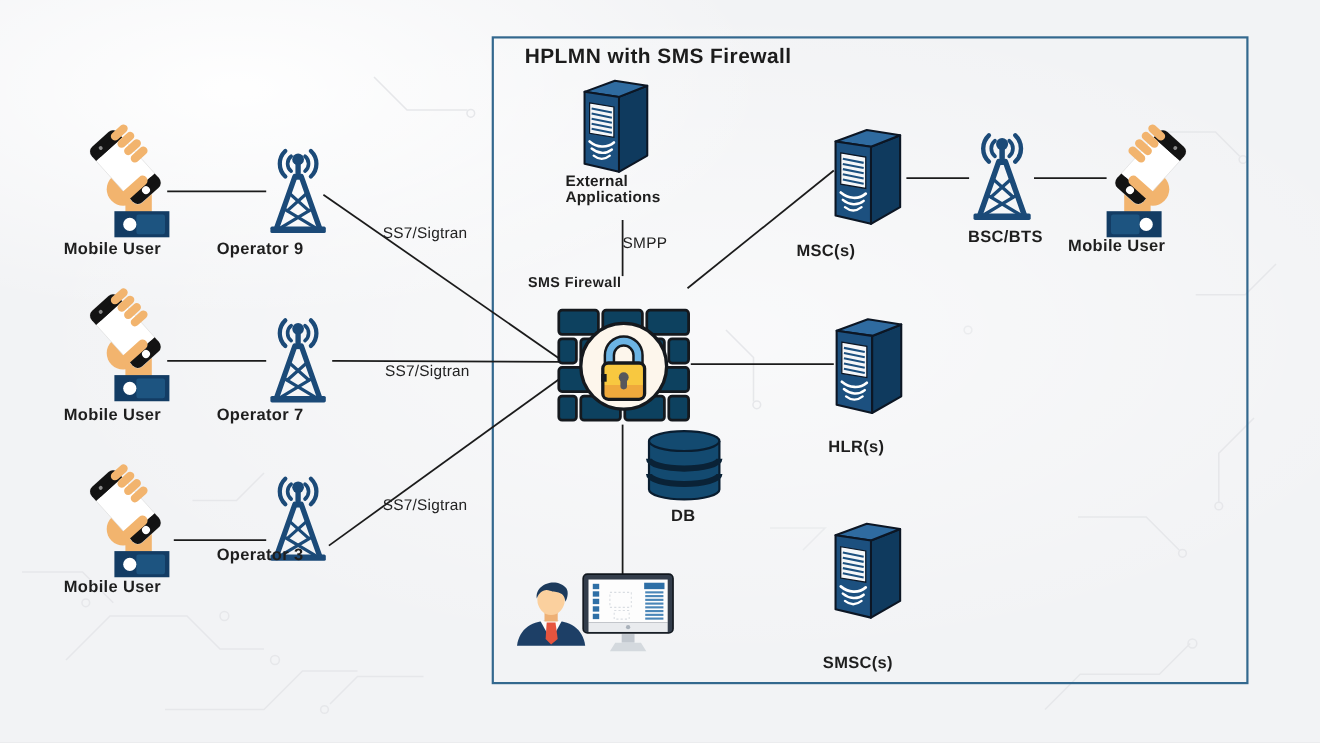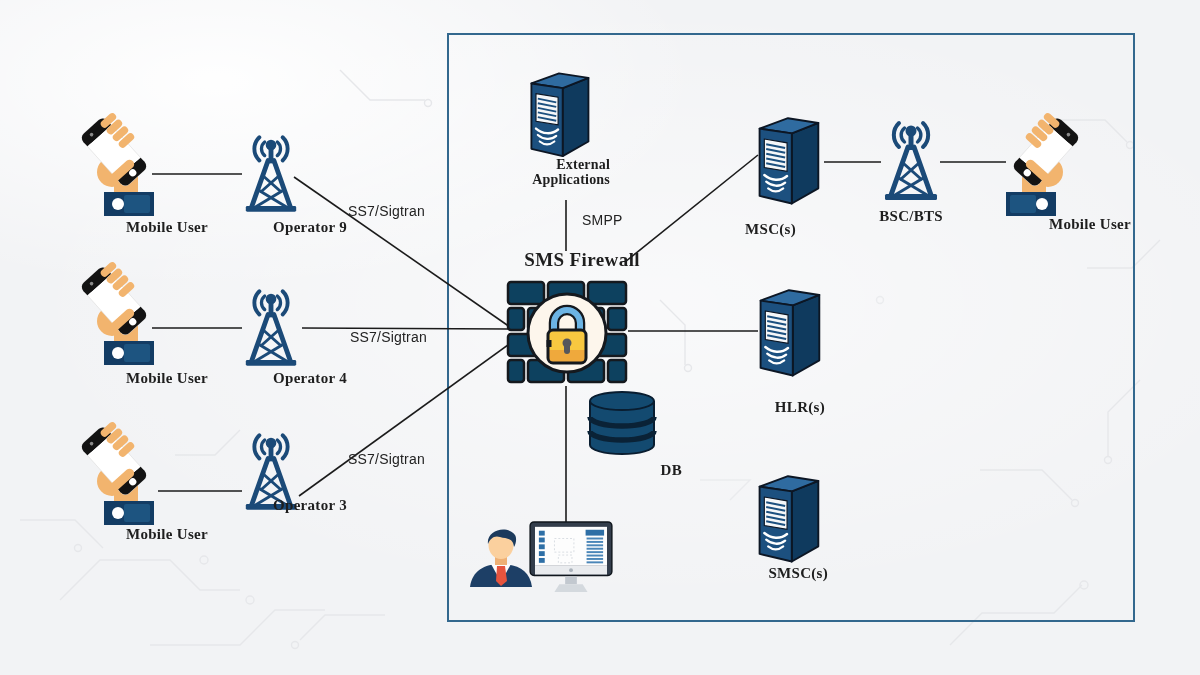--- a/index.html
+++ b/index.html
@@ -16,25 +16,25 @@
   .bg,.wires{position:absolute;left:0;top:0;}
   .hplmn-box{
     position:absolute;left:447px;top:33px;width:688px;height:589px;
     border:2px solid #33688e;box-sizing:border-box;background:transparent;
   }
   .title{
     position:absolute;left:477px;top:41px;
     font-size:19px;font-weight:700;color:#1c1c1c;letter-spacing:.4px;
   }
   .node-label{
-    position:absolute;text-align:right;
-    font-size:15px;font-weight:700;color:#1e1e1e;letter-spacing:.3px;line-height:1.1;font-family:Liberation Serif, serif;
+    position:absolute;text-align:left;
+    font-size:15px;font-weight:700;color:#1e1e1e;letter-spacing:.3px;line-height:1.1;
   }
   .node-label.small{font-size:14px;font-weight:600;letter-spacing:.2px;}
-  .node-label.big{font-size:19px;letter-spacing:.4px;}
+  .node-label.big{font-size:13px;letter-spacing:.4px;}
   .link-label{
     position:absolute;text-align:left;
     font-size:14px;font-weight:500;color:#222;letter-spacing:.2px;
   }
   .link-label.leftalign{text-align:left;}
   .mirror{transform:scaleX(-1);}
 </style>
 </head>
 <body>
 
@@ -207,20 +207,21 @@
         </g>
         <rect x="6" y="46" width="74" height="9" fill="#e9ebee"></rect>
         <circle cx="43" cy="50.5" r="2" fill="#aab2bb"></circle>
         <rect x="37" y="57" width="12" height="8" fill="#c2c8cf"></rect>
         <path d="M26,73 L60,73 L55,65 L31,65 Z" fill="#d4d9de"></path>
       </symbol>
     </defs>
   </svg>
 
   <div class="hplmn-box"></div>
+  <div class="title">HPLMN with SMS Firewall</div>
 
   <svg class="wires" width="1200" height="675">
     <g stroke="#1b1b1b" stroke-width="1.6">
       <line x1="152" y1="174" x2="242" y2="174"></line>
       <line x1="294" y1="177" x2="510" y2="327"></line>
       <line x1="152" y1="328" x2="242" y2="328"></line>
       <line x1="302" y1="328" x2="509" y2="329"></line>
       <line x1="158" y1="491" x2="242" y2="491"></line>
       <line x1="299" y1="496" x2="512" y2="342"></line>
       <line x1="566" y1="200" x2="566" y2="251"></line>
@@ -248,27 +249,27 @@
   <svg class="abs" style="left:240px;top:134px" width="62" height="82">
       <use href="#sym-tower"></use>
     </svg>
   <svg class="abs" style="left:240px;top:288px" width="62" height="82">
       <use href="#sym-tower"></use>
     </svg>
   <svg class="abs" style="left:240px;top:432px" width="62" height="82">
       <use href="#sym-tower"></use>
     </svg>
   <div class="node-label" style="left:197px;top:219px;width:150px">Operator 9</div>
-  <div class="node-label" style="left:197px;top:370px;width:150px">Operator 4</div>
+  <div class="node-label" style="left:197px;top:370px;width:150px">Operator 7</div>
   <div class="node-label" style="left:197px;top:497px;width:150px">Operator 3</div>
 
   <div class="link-label" style="left:348px;top:203px;width:96px">SS7/Sigtran</div>
   <div class="link-label" style="left:350px;top:329px;width:96px">SS7/Sigtran</div>
   <div class="link-label" style="left:348px;top:451px;width:96px">SS7/Sigtran</div>
-  <div class="link-label leftalign" style="left:582px;top:212px;width:60px">SMPP</div>
+  <div class="link-label leftalign" style="left:566px;top:212px;width:60px">SMPP</div>
 
   <svg class="abs" style="left:524px;top:66px" width="70" height="92">
       <use href="#sym-server"></use>
     </svg>
   <div class="node-label small" style="left:514px;top:157px;width:96px">External Applications</div>
 
   <div class="node-label big" style="left:480px;top:250px;width:160px">SMS Firewall</div>
   <svg class="abs" style="left:506px;top:280px" width="122" height="106">
       <use href="#sym-firewall"></use>
     </svg>
@@ -286,30 +287,30 @@
     </svg>
 
   <svg class="abs" style="left:752px;top:110px" width="72" height="96">
       <use href="#sym-server"></use>
     </svg>
   <div class="node-label" style="left:724px;top:221px;width:72px">MSC(s)</div>
 
   <svg class="abs" style="left:879px;top:120px" width="64" height="84">
       <use href="#sym-tower"></use>
     </svg>
-  <div class="node-label" style="left:859px;top:208px;width:84px">BSC/BTS</div>
+  <div class="node-label" style="left:880px;top:208px;width:84px">BSC/BTS</div>
 
   <svg class="abs mirror" style="left:1004px;top:112px" width="78" height="104">
       <use href="#sym-mobile-user"></use>
     </svg>
   <div class="node-label" style="left:971px;top:216px;width:160px">Mobile User</div>
 
   <svg class="abs" style="left:753px;top:282px" width="72" height="96">
       <use href="#sym-server"></use>
     </svg>
   <div class="node-label" style="left:753px;top:399px;width:72px">HLR(s)</div>
 
   <svg class="abs" style="left:752px;top:468px" width="72" height="96">
       <use href="#sym-server"></use>
     </svg>
-  <div class="node-label" style="left:748px;top:565px;width:80px">SMSC(s)</div>
+  <div class="node-label" style="left:748px;top:595px;width:80px">SMSC(s)</div>
 
 </div>
 
 </body></html>

